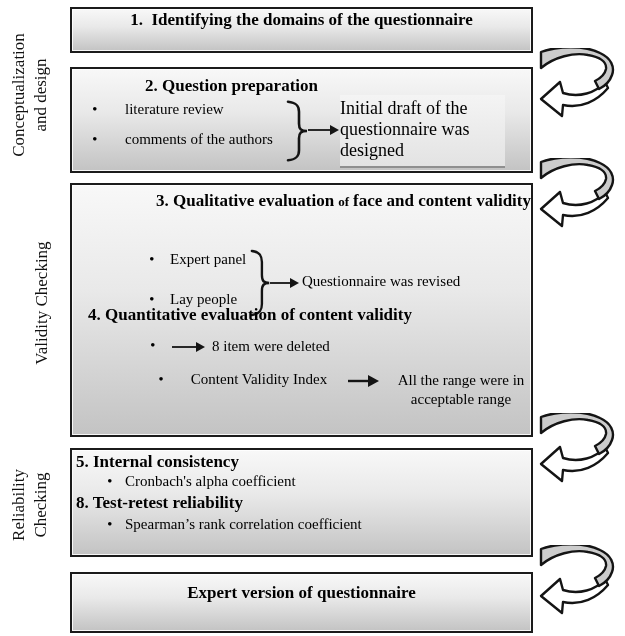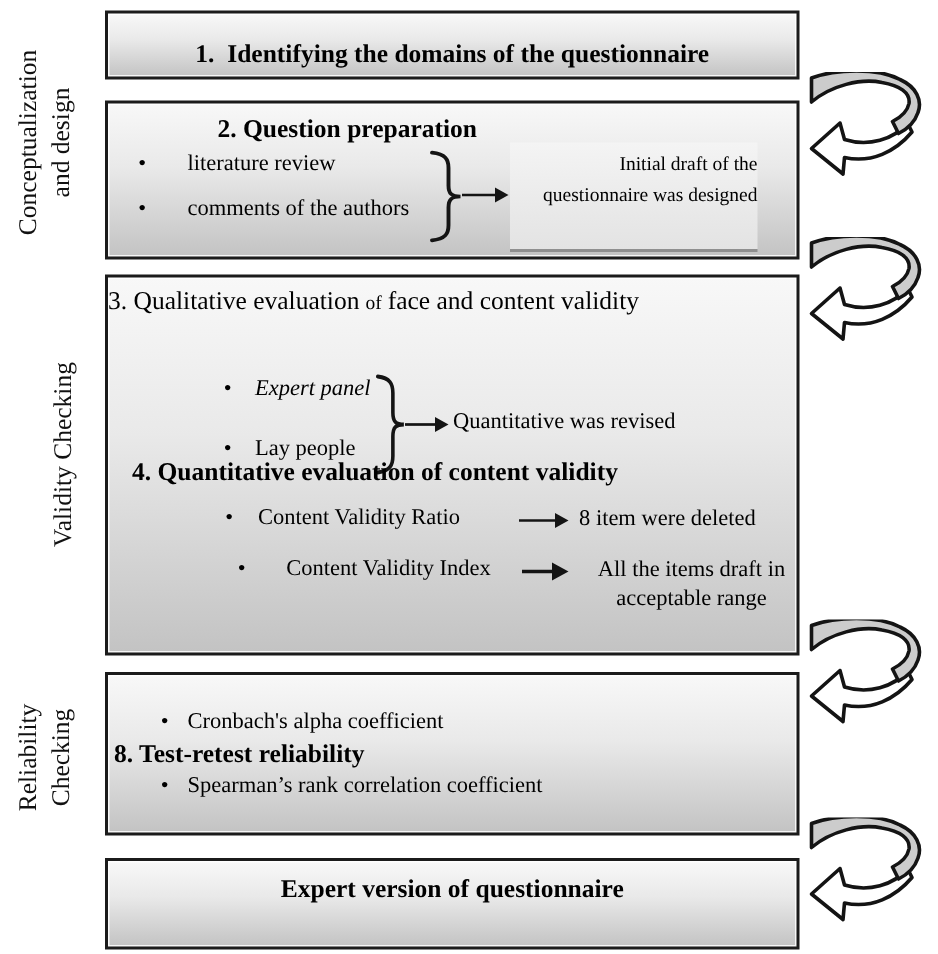--- a/index.html
+++ b/index.html
@@ -16,46 +16,46 @@
     box-shadow:inset 0 0 0 1px rgba(255,255,255,.85);
     box-sizing:content-box;
   }
   .box1 { top:7px;   height:42px; }
   .box2 { top:67px;  height:102px; }
   .box3 { top:183px; height:250px; }
   .box4 { top:448px; height:105px; }
   .box5 { top:572px; height:57px; }
 
   .title-center { text-align:center; font-weight:bold; font-size:17px; white-space:pre-wrap; }
-  .box1 .title-center { padding-top:17px; }
+  .box1 .title-center { padding-top:1px; }
   .box5 .title-center { padding-top:9px; }
 
   .abs { position:absolute;text-align:right; }
   .h  { font-weight:bold; font-size:17px; white-space:nowrap; }
   .t  { font-size:15px; white-space:nowrap; }
 
   
   .brow { position:absolute; font-size:15px; white-space:nowrap; }
   .dot  { display:inline-block; }
   .dot::before { content:"\2022"; font-size:15px; }
   .g33 .dot { width:33px; }
   .g21 .dot { width:21px; }
   .g18 .dot { width:18px; }
 
   
   .result-box {
     position:absolute; left:268px; top:26px; width:165px; height:68px;
     background:linear-gradient(180deg,#f4f4f4 0%,#e3e3e3 100%);
     border-bottom:2px solid #8f8f8f;
-    font-size:13px; line-height:21px; text-align:right; padding-top:3px;
+    font-size:18px; line-height:21px; text-align:left; padding-top:3px;
     box-sizing:content-box;
   }
 
   
-  .h3row { position:absolute; left:0; top:6px; width:100%; text-align:left; font-weight:normal; }
+  .h3row { position:absolute; left:0; top:6px; width:100%; text-align:right; font-weight:bold; }
   .h3row .big { font-size:17px; }
   .h3row .small { font-size:13px; }
 
   
   .item-row { position:absolute; left:78px; display:flex; align-items:flex-start; font-size:15px; }
   .item-row .dot { width:22px; flex:0 0 22px; }
   .item-row .lbl { display:inline-block; width:174px; white-space:nowrap; }
   .item-row .arr { flex:0 0 auto; margin-top:3px; }
   .item-row .out { margin-left:6px; width:150px; line-height:19px; }
   .item-row.r1 .out { white-space:nowrap; }
@@ -118,67 +118,67 @@
     </div>
   </div>
 
   <div class="box box3">
     <div class="h3row">
       <span class="big">3. Qualitative evaluation</span>
       <span class="small">of</span>
       <span class="big">face and content validity</span>
     </div>
 
-    <div class="brow g21" style="left:77px; top:66px;font-style:italic;">
+    <div class="brow g21" style="left:77px; top:66px;">
       <i class="dot"></i><span>Expert panel</span>
     </div>
     <div class="brow g21" style="left:77px; top:106px;">
       <i class="dot"></i><span>Lay people</span>
     </div>
 
     <span class="abs" style="left:178px; top:63px;">
       <svg width="22" height="70" viewBox="0 0 24 70" preserveAspectRatio="none">
         <path d="M 2 3 C 11 4, 13 8, 13 14 L 13 27 C 13 33, 15 35, 21 35 C 15 35, 13 37, 13 43 L 13 56 C 13 62, 11 66, 2 67" fill="none" stroke="#141414" stroke-width="2.6" stroke-linecap="round"></path>
       </svg>
     </span>
     <span class="abs" style="left:198px; top:91px;">
       <svg width="30" height="14" viewBox="0 0 30 14">
         <line x1="0" y1="7" x2="21" y2="7" stroke="#141414" stroke-width="1.8"></line>
         <path d="M 20 2 L 29 7 L 20 12 Z" fill="#141414"></path>
       </svg>
     </span>
-    <div class="abs t" style="left:230px; top:88px;">Quantitative was revised</div>
+    <div class="abs t" style="left:230px; top:88px;">Questionnaire was revised</div>
 
     <div class="abs h" style="left:16px; top:120px;">4. Quantitative evaluation of content validity</div>
 
     <div class="item-row r1" style="top:152px;">
       <i class="dot"></i>
-        <span class="lbl">Content Validity Ratio</span>
       <span class="arr">
         <svg width="34" height="14" viewBox="0 0 34 14">
           <line x1="0" y1="7" x2="25" y2="7" stroke="#141414" stroke-width="1.8"></line>
           <path d="M 24 2 L 33 7 L 24 12 Z" fill="#141414"></path>
         </svg>
       </span>
       <span class="out">8 item were deleted</span>
     </div>
     <div class="item-row r2" style="top:186px;text-align:center;">
       <i class="dot"></i>
         <span class="lbl">Content Validity Index</span>
       <span class="arr">
         <svg width="34" height="14" viewBox="0 0 34 14">
           <line x1="2" y1="7" x2="24" y2="7" stroke="#141414" stroke-width="2.4"></line>
           <path d="M 22 1 L 33 7 L 22 13 Z" fill="#141414"></path>
         </svg>
       </span>
-      <span class="out">All the items draft in acceptable range</span>
+      <span class="out">All the range were in acceptable range</span>
     </div>
   </div>
 
   <div class="box box4">
+    <div class="abs h" style="left:4px; top:2px;">5. Internal consistency</div>
     <div class="brow g18" style="left:35px; top:23px;">
       <i class="dot"></i><span>Cronbach's alpha coefficient</span>
     </div>
     <div class="abs h" style="left:4px; top:43px;">8. Test-retest reliability</div>
     <div class="brow g18" style="left:35px; top:66px;">
       <i class="dot"></i><span>Spearman’s rank correlation coefficient</span>
     </div>
   </div>
 
   <div class="box box5">

